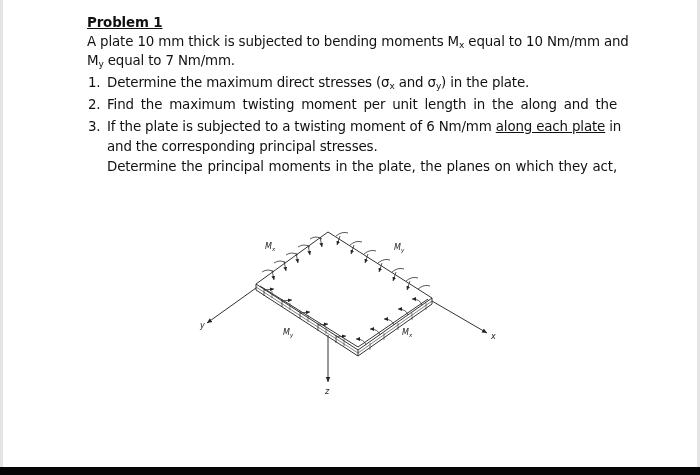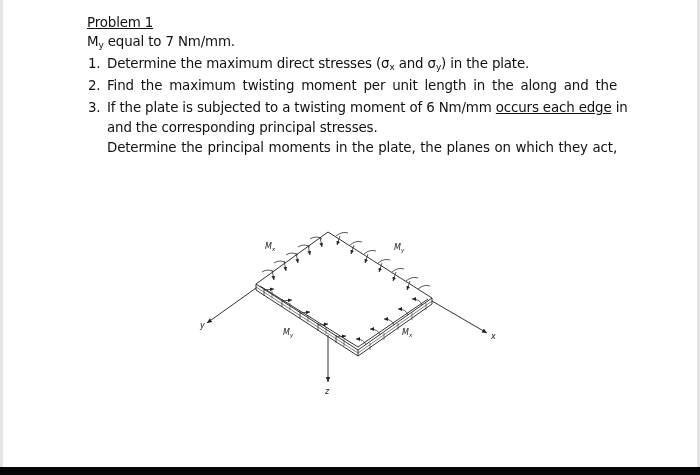--- a/index.html
+++ b/index.html
@@ -7,21 +7,21 @@
     width: 700px; height: 475px; overflow: hidden; position: relative;
     background: #ffffff;
     font-family: "DejaVu Sans", sans-serif;
     color: #111;
   }
   .edge-left { position: absolute; left: 0; top: 0; width: 3px; height: 467px; background: #e4e4e4; }
   .edge-right { position: absolute; right: 0; top: 0; width: 3px; height: 467px; background: #e4e4e4; }
   .bottom-bar { position: absolute; left: 0; bottom: 0; width: 700px; height: 8px; background: #050505; }
 
   .doc { position: absolute; left: 87px; top: 13px; width: 530px; font-size: 13.4px; letter-spacing: -0.15px; }
-  .title { font-weight: normal; text-decoration: underline; height: 19px; line-height: 19px; }
+  .title { font-weight: bold; text-decoration: underline; height: 19px; line-height: 19px; }
   .para { line-height: 19px; }
   .para .ln { display: block; white-space: nowrap; }
   .just { text-align: justify; text-align-last: justify; display: block; }
 
   ol.items { list-style: none; margin: 3px 0 0 0; padding: 0; }
   ol.items li { position: relative; padding-left: 20px; line-height: 20px; margin-bottom: 2px; }
   ol.items li .num { position: absolute; left: 1px; top: 0; }
   .ln { display: block; white-space: nowrap; }
   .b { font-weight: normal; }
   .u { text-decoration: underline; }
@@ -33,35 +33,36 @@
 </head>
 <body>
 
 <div class="edge-left"></div>
 <div class="edge-right"></div>
 
 <div class="doc">
   <div class="title">Problem 1</div>
 
   <div class="para">
+    <span class="ln just"><span>A plate 10 mm thick is subjected to bending moments M</span><sub>x</sub><span> equal to 10 Nm/mm and</span></span>
     <span class="ln"><span>M</span><sub>y</sub><span> equal to 7 Nm/mm.</span></span>
   </div>
 
   <ol class="items">
     <li>
       <span class="num">1.</span>
       <span class="ln"><span>Determine the maximum direct </span><span class="b">stresses</span><span> (σ</span><sub>x</sub><span> and σ</span><sub>y</sub><span>) in the plate.</span></span>
     </li>
     <li>
       <span class="num">2.</span>
       <span class="ln just">Find the maximum twisting moment per unit length in the along and the</span>
     </li>
     <li>
       <span class="num">3.</span>
-      <span class="ln just"><span>If the plate is subjected to a twisting moment of 6 Nm/mm </span><span class="u">occurs each edge</span><span> in</span></span>
+      <span class="ln just"><span>If the plate is subjected to a twisting moment of 6 Nm/mm </span><span class="u">along each plate</span><span> in</span></span>
       <span class="ln">and the corresponding principal stresses.</span>
       <span class="ln just">Determine the principal moments in the plate, the planes on which they act,</span>
     </li>
   </ol>
 </div>
 
 <svg class="diagram" viewBox="0 0 700 475" width="700" height="475" xmlns="http://www.w3.org/2000/svg">
   <defs>
     <marker id="ah" markerWidth="6" markerHeight="6" refX="5" refY="3" orient="auto" markerUnits="userSpaceOnUse">
       <path d="M0,0.8 L5,3 L0,5.2 Z" fill="#222"></path>

